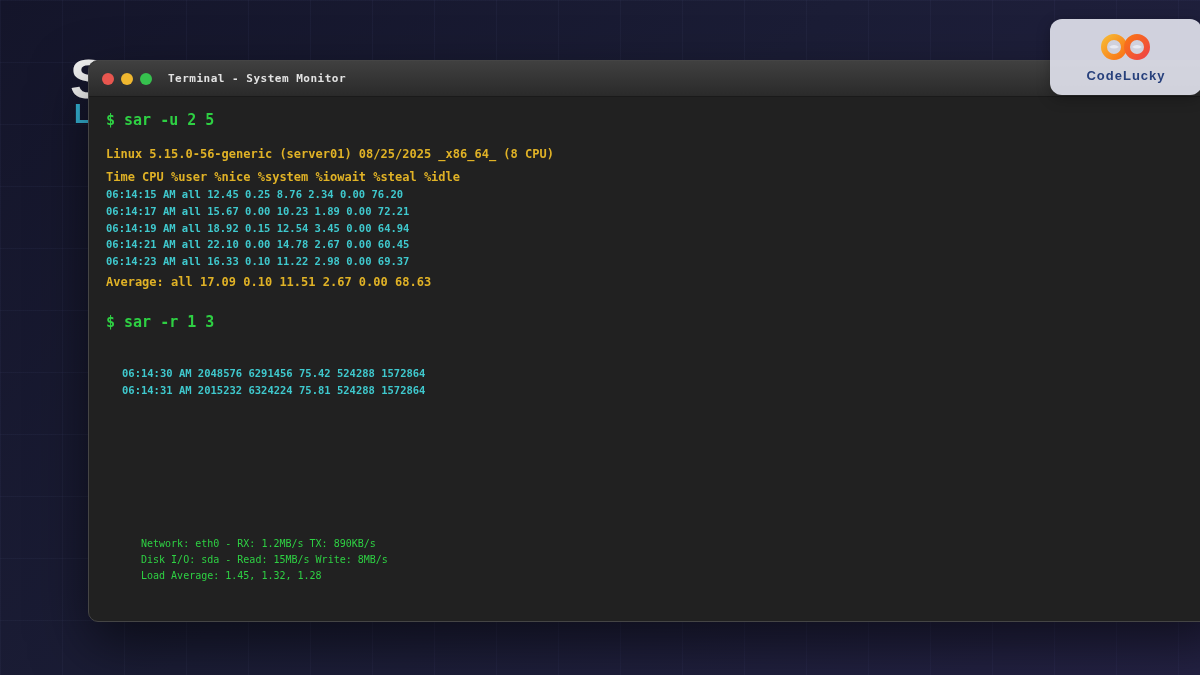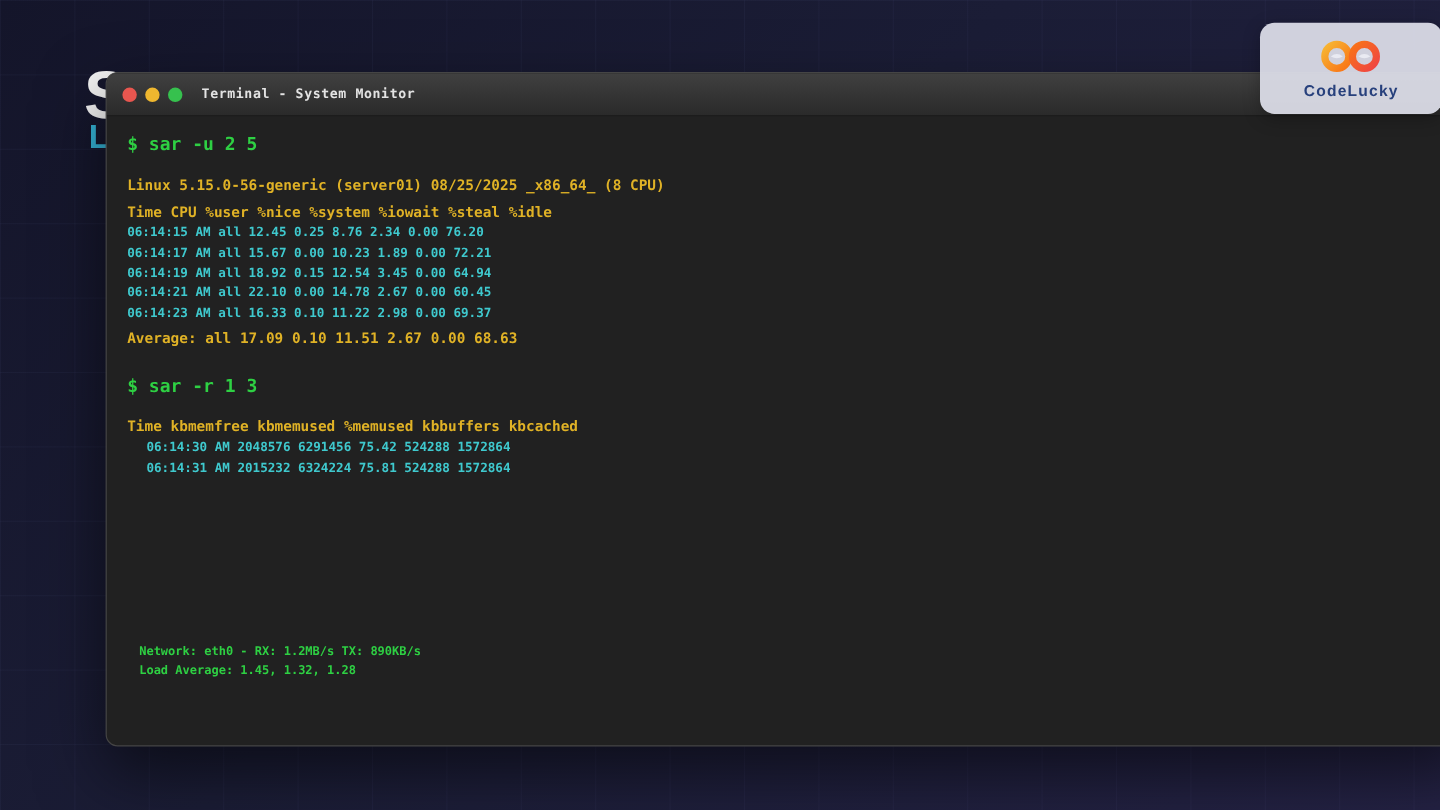--- a/index.html
+++ b/index.html
@@ -55,21 +55,21 @@
     color: #e3e3e3; font-size: 11px; font-weight: bold; margin-left: 16px;
     letter-spacing: 0.5px;
   }
 
   
   .abs { position: absolute; }
   .cmd { color: #2ed043; font-size: 15px; font-weight: bold; }
   .gold { color: #e0b226; font-size: 12px; font-weight: bold; }
   .cyan-rows div, .cyan { color: #3fc9ce; font-size: 10.5px; font-weight: bold; }
   .cyan-rows div { line-height: 16.8px; }
-  .stats div { color: #2ed043; font-size: 10px; font-weight: bold; line-height: 15.8px; }
+  .stats div { color: #2ed043; font-size: 10px; font-weight: normal; line-height: 15.8px; margin-left: 25px; }
 
   
   .chart-title {
     position: absolute; left: 804px; top: 169px; width: 281px;
     text-align: center; color: #e0b226; font-size: 12px; font-weight: bold;
   }
   .bars {
     position: absolute; left: 804px; top: 216px; width: 281px; height: 127px;
     display: flex; align-items: flex-end; gap: 7px;
   }
@@ -123,28 +123,28 @@
   <div class="abs cyan-rows" style="left:17px; top:125px;">
       <div>06:14:15 AM all 12.45 0.25 8.76 2.34 0.00 76.20</div>
       <div>06:14:17 AM all 15.67 0.00 10.23 1.89 0.00 72.21</div>
       <div>06:14:19 AM all 18.92 0.15 12.54 3.45 0.00 64.94</div>
       <div>06:14:21 AM all 22.10 0.00 14.78 2.67 0.00 60.45</div>
       <div>06:14:23 AM all 16.33 0.10 11.22 2.98 0.00 69.37</div>
     </div>
   <div class="abs gold" style="left:17px; top:214px;">Average: all 17.09 0.10 11.51 2.67 0.00 68.63</div>
 
   <div class="abs cmd" style="left:17px; top:252px;">$ sar -r 1 3</div>
-  <div class="abs gold" style="left:17px; top:287px;">Time kbmemfree kbmemused %memused kbbuffers kbcached</div>
   <div class="abs cyan-rows" style="left:17px; top:304px;margin-left:16px;">
       <div>06:14:30 AM 2048576 6291456 75.42 524288 1572864</div>
       <div>06:14:31 AM 2015232 6324224 75.81 524288 1572864</div>
     </div>
 
   <div class="abs stats" style="left:27px; top:475px;">
       <div>Network: eth0 - RX: 1.2MB/s TX: 890KB/s</div>
+      <div>Disk I/O: sda - Read: 15MB/s Write: 8MB/s</div>
       <div>Load Average: 1.45, 1.32, 1.28</div>
     </div>
 </div>
 
 <div class="chart-title">CPU Usage Over Time</div>
 <div class="bars">
     <div class="bar" style="height: 84px;"></div>
     <div class="bar" style="height: 56px;"></div>
     <div class="bar" style="height: 113px;"></div>
     <div class="bar" style="height: 50px;"></div>

